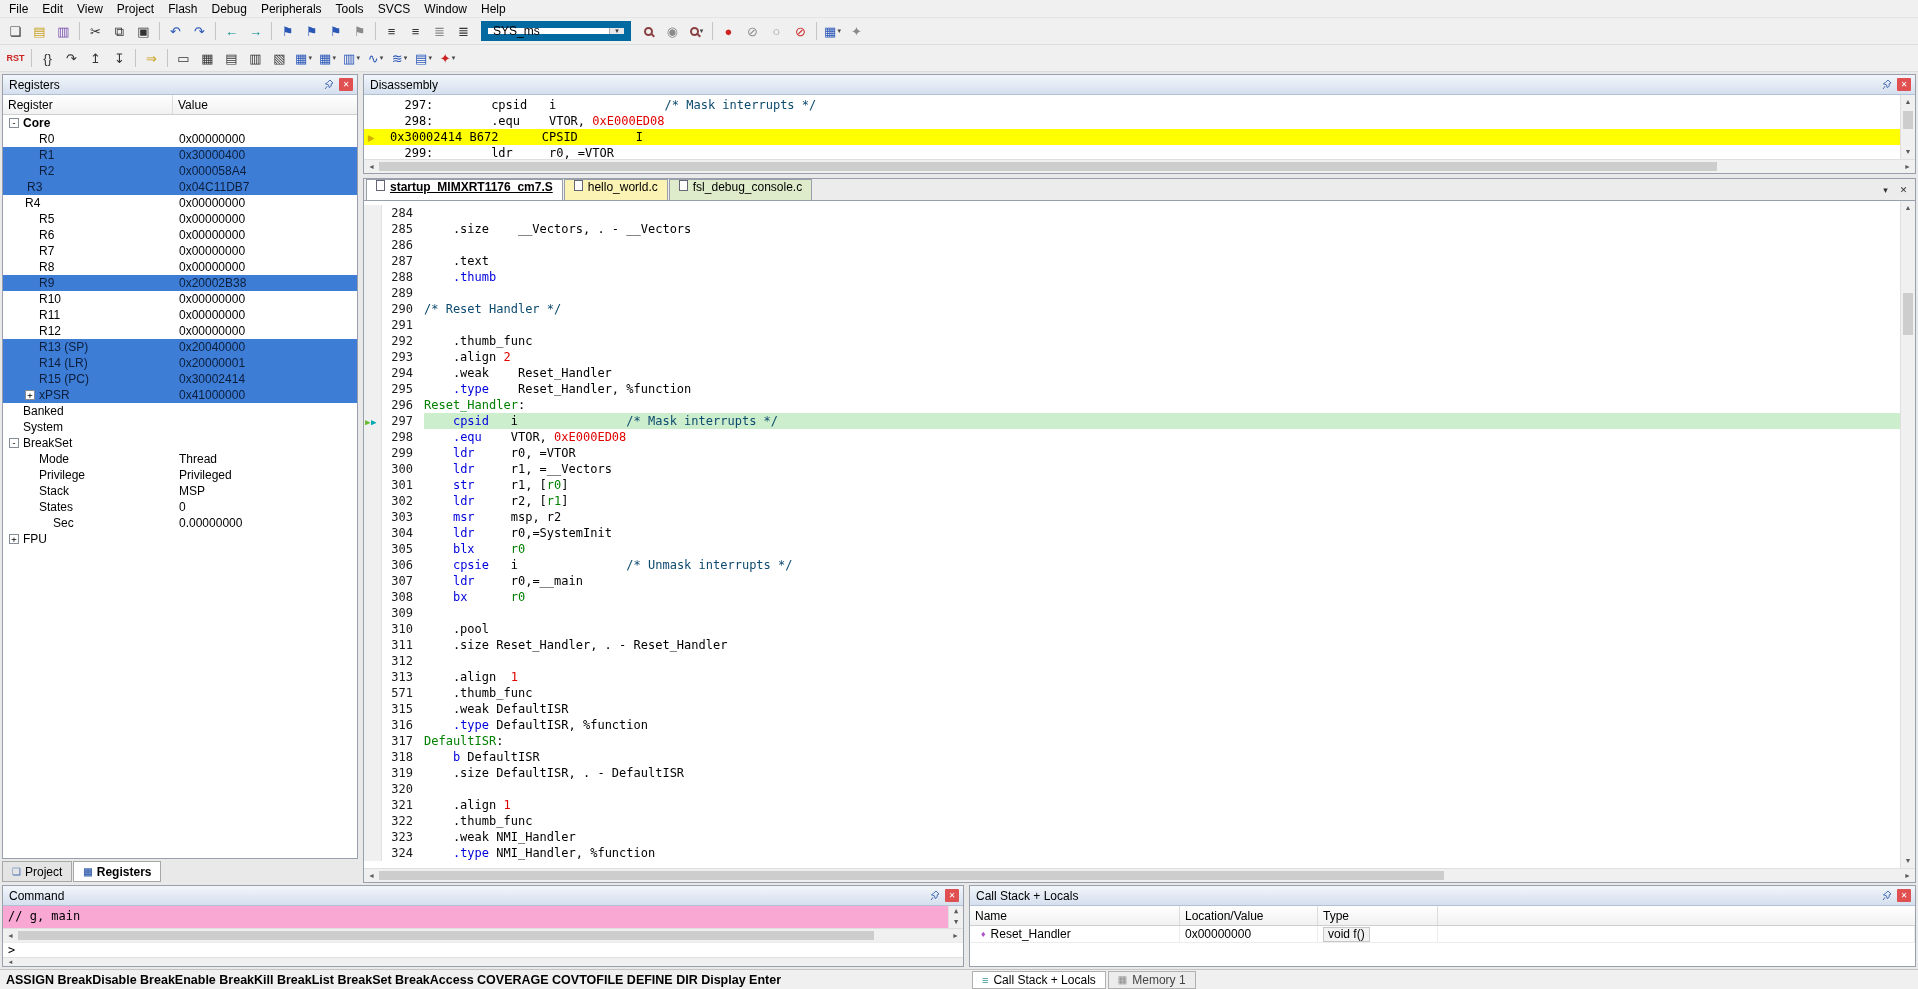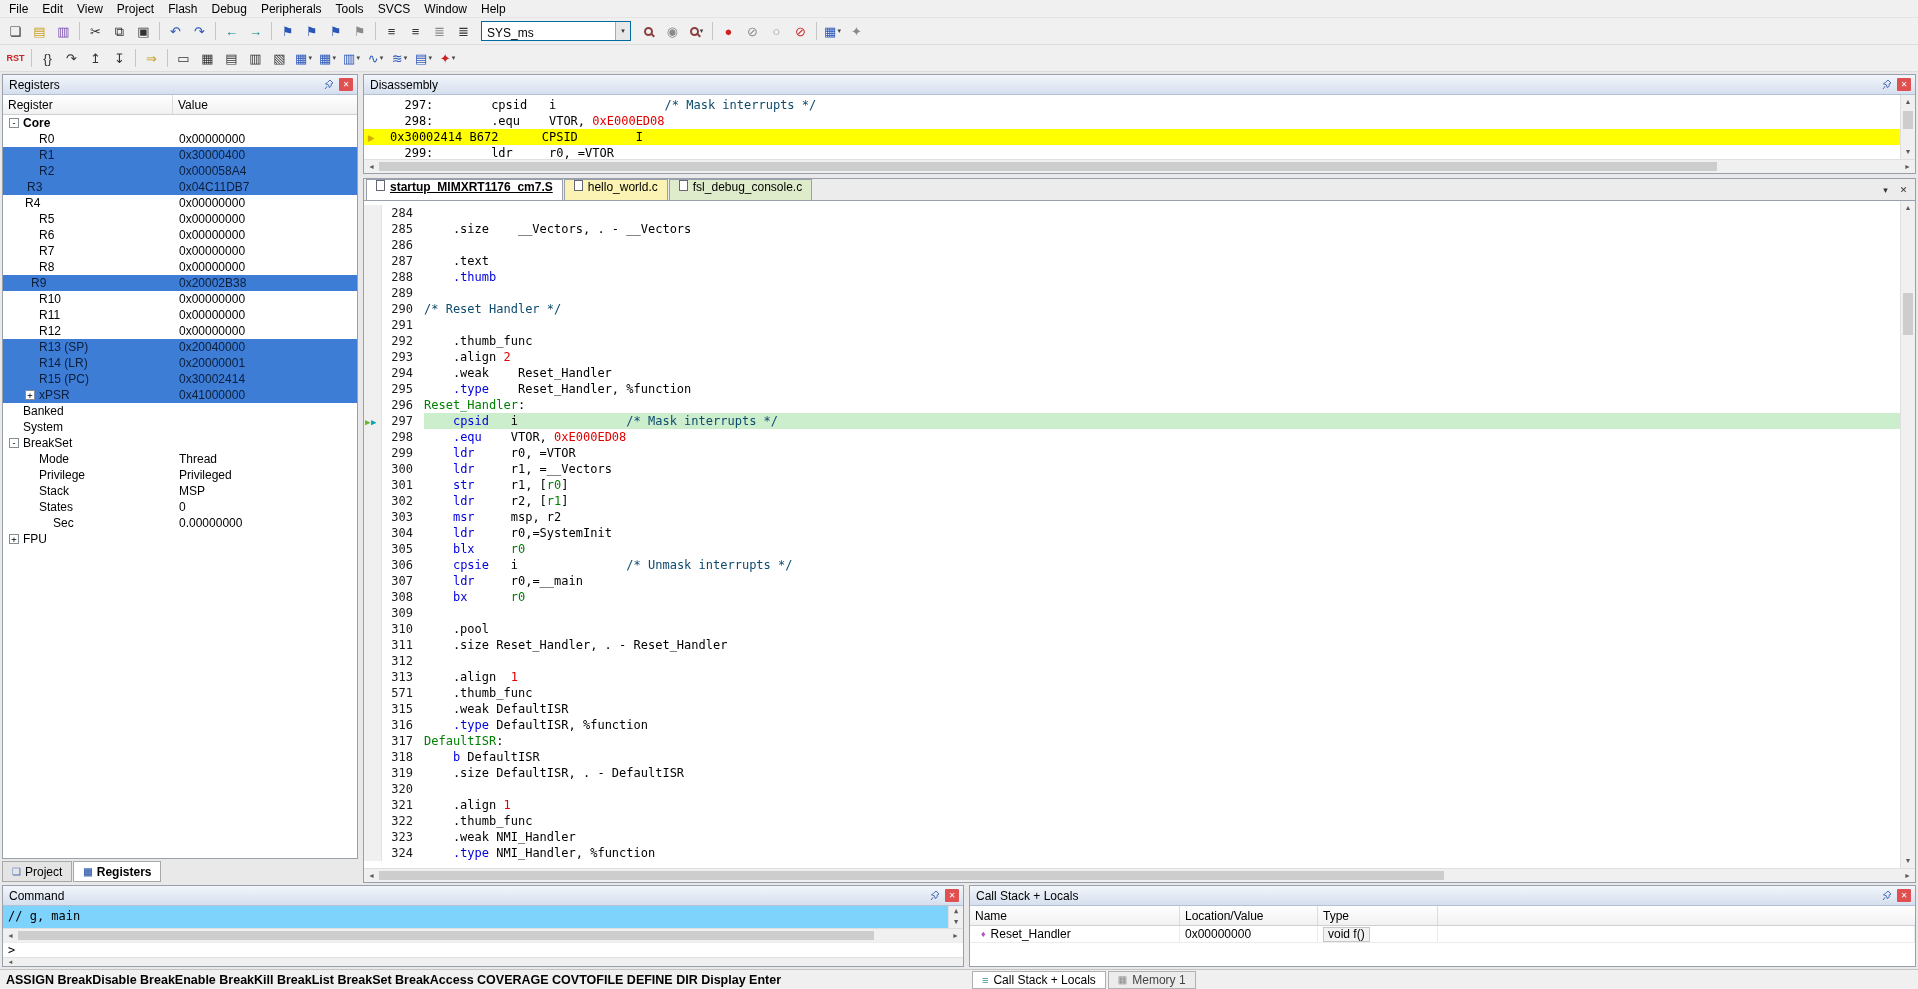--- a/index.html
+++ b/index.html
@@ -18,21 +18,21 @@
 .tb-txt{font-size:9px;font-weight:bold;letter-spacing:0;}
 .tb-sep{width:1px;height:18px;background:#c6c6c6;margin:0 3px;flex:none;}
 .tb-dd{font-size:7px;margin-left:1px;color:#444;}
 .c-red{color:#cc2222;}
 .c-blue{color:#2a56b8;}
 .c-teal{color:#008b8b;}
 .c-gray{color:#8a8a8a;}
 .c-amber{color:#c8a020;}
 .c-violet{color:#7a4fae;}
 .c-dark{color:#333;}
-.tb-combo{width:150px;height:20px;background:#fff;border:1px solid #0369a1;display:flex;align-items:flex-end;margin:0 5px;}
+.tb-combo{width:150px;height:20px;background:#fff;border:7px solid #0369a1;display:flex;align-items:center;margin:0 5px;}
 .tb-combo-text{flex:1;padding-left:5px;font-size:12px;white-space:nowrap;overflow:hidden;}
 .tb-combo-btn{width:15px;height:100%;background:#e8e8e8;border-left:1px solid #ababab;font-size:7px;display:flex;align-items:center;justify-content:center;color:#333;}
 .ic-mag{width:9px;height:9px;border:2px solid #8a4040;border-radius:50%;position:relative;display:inline-block;}
 .ic-mag::after{content:'';position:absolute;width:5px;height:2px;background:#8a4040;transform:rotate(45deg);right:-4px;bottom:-2px;}
 
 
 .panel{background:#fff;border:1px solid #9aa0ab;display:flex;flex-direction:column;min-width:0;min-height:0;}
 .panel-title{height:20px;flex:none;background:linear-gradient(#f2f6fb,#d5dfee);border-bottom:1px solid #b4c0d4;display:flex;align-items:center;padding:0 4px 0 6px;}
 .panel-title .t{flex:1;font-size:12px;white-space:nowrap;overflow:hidden;}
 .pin{width:14px;height:13px;display:flex;align-items:center;justify-content:center;}
@@ -98,21 +98,21 @@
 .cline.cur .c-code{background:#cdeecd;}
 .tk-k{color:#0000dd;}
 .tk-c{color:#0c4a6e;}
 .tk-n{color:#e00000;}
 .tk-l{color:#008000;}
 .tk-r{color:#008000;}
 
 
 .bottom{position:absolute;top:885px;left:0;width:1918px;height:82px;display:flex;}
 .command{width:962px;flex:none;margin-left:2px;}
-.cmd-log{flex:1;min-height:0;background:#7dd3fc;font-family:"DejaVu Sans Mono",monospace;font-size:12px;padding:3px 0 0 5px;position:relative;}
+.cmd-log{flex:1;min-height:0;background:#f9a8d4;font-family:"DejaVu Sans Mono",monospace;font-size:12px;padding:3px 0 0 5px;position:relative;}
 .cmd-vscroll{position:absolute;right:0;top:0;bottom:0;width:15px;background:#f0f0f0;border-left:1px solid #e0e0e0;display:flex;flex-direction:column;justify-content:space-between;}
 .cmd-vscroll span{height:11px;text-align:center;font-size:7px;color:#5a5a5a;line-height:11px;}
 .cmd-prompt{height:15px;flex:none;background:#fff;font-family:"DejaVu Sans Mono",monospace;font-size:12px;line-height:15px;padding-left:5px;border-top:1px solid #ececec;}
 .cmd-bottom{height:9px;flex:none;background:#f0f0f0;border-top:1px solid #e0e0e0;display:flex;align-items:center;}
 .cmd-bottom .hs-arrow{font-size:6px;}
 .callstack{flex:1;margin:0 2px 0 5px;}
 .cs-name{width:210px;flex:none;}
 .cs-loc{width:138px;flex:none;}
 .cs-type{width:120px;flex:none;}
 .cs-fill{flex:1;border-right:none;}
@@ -394,21 +394,21 @@
               <div class="reg-value">0x00000000</div>
             </div>
             <div class="reg-row">
               <div class="reg-label" style="padding-left: 22px;">
                 <span class="exp-spacer"></span>
                 <span class="reg-text">R8</span>
               </div>
               <div class="reg-value">0x00000000</div>
             </div>
             <div class="reg-row sel">
-              <div class="reg-label" style="padding-left: 14px;">
+              <div class="reg-label" style="padding-left: 22px;">
                 <span class="exp-spacer"></span>
                 <span class="reg-text">R9</span>
               </div>
               <div class="reg-value">0x20002B38</div>
             </div>
             <div class="reg-row">
               <div class="reg-label" style="padding-left: 22px;">
                 <span class="exp-spacer"></span>
                 <span class="reg-text">R10</span>
               </div>

